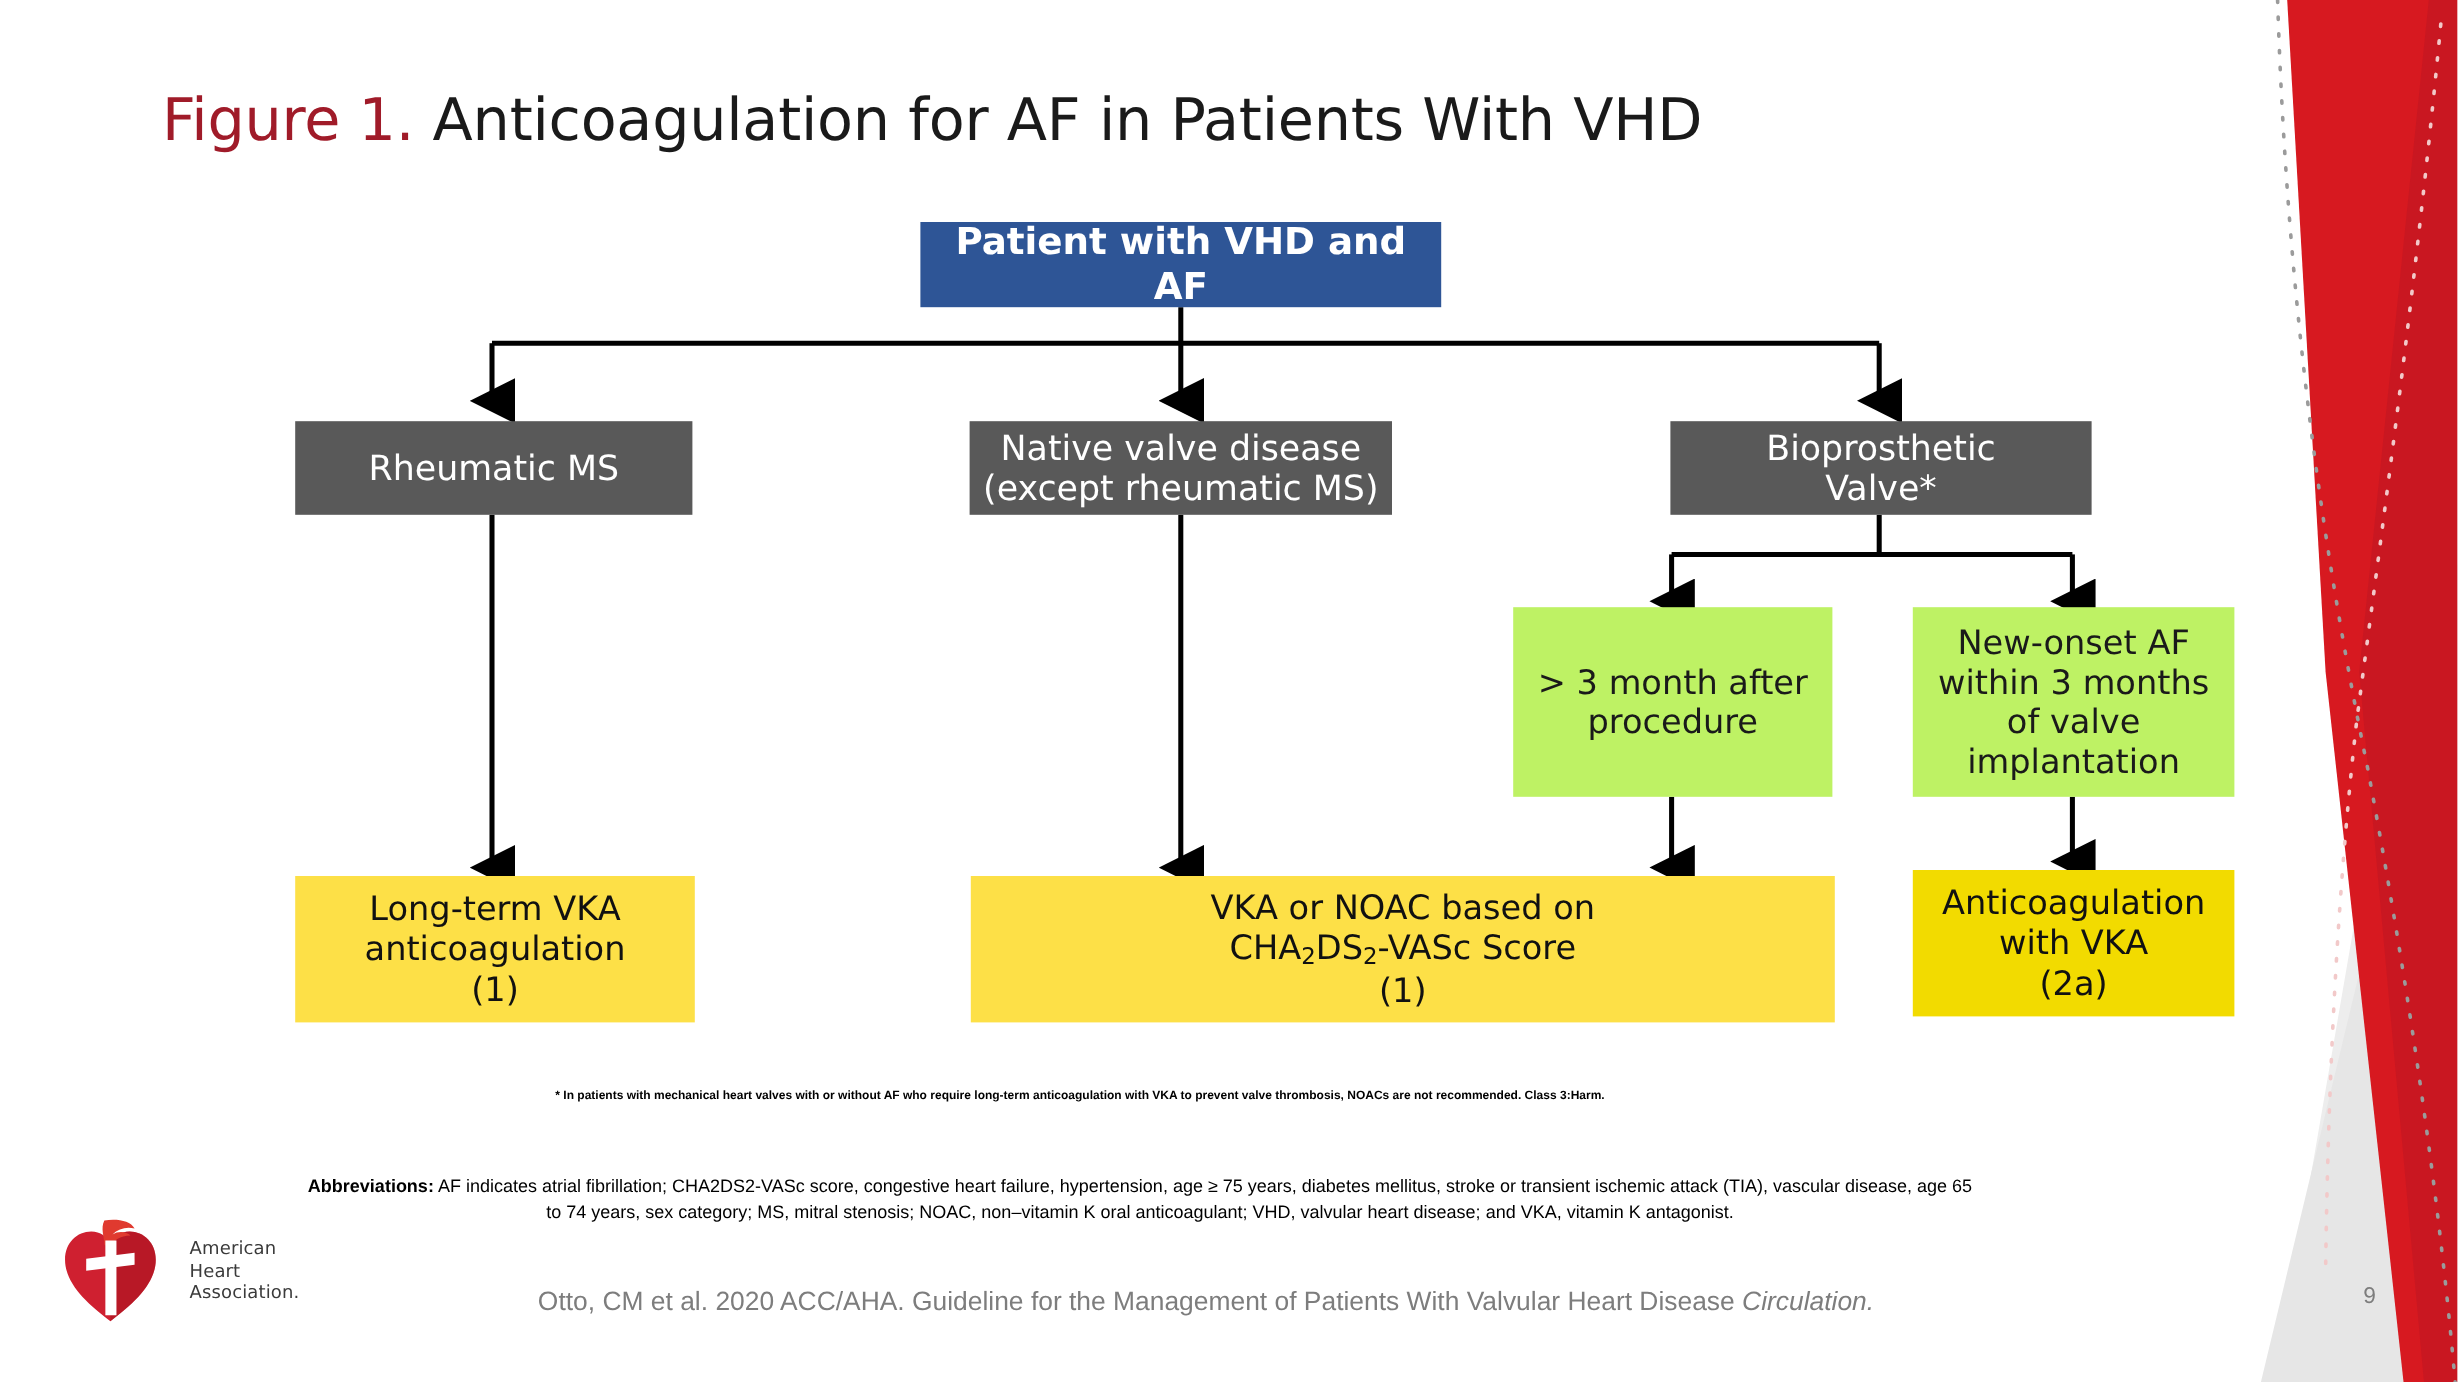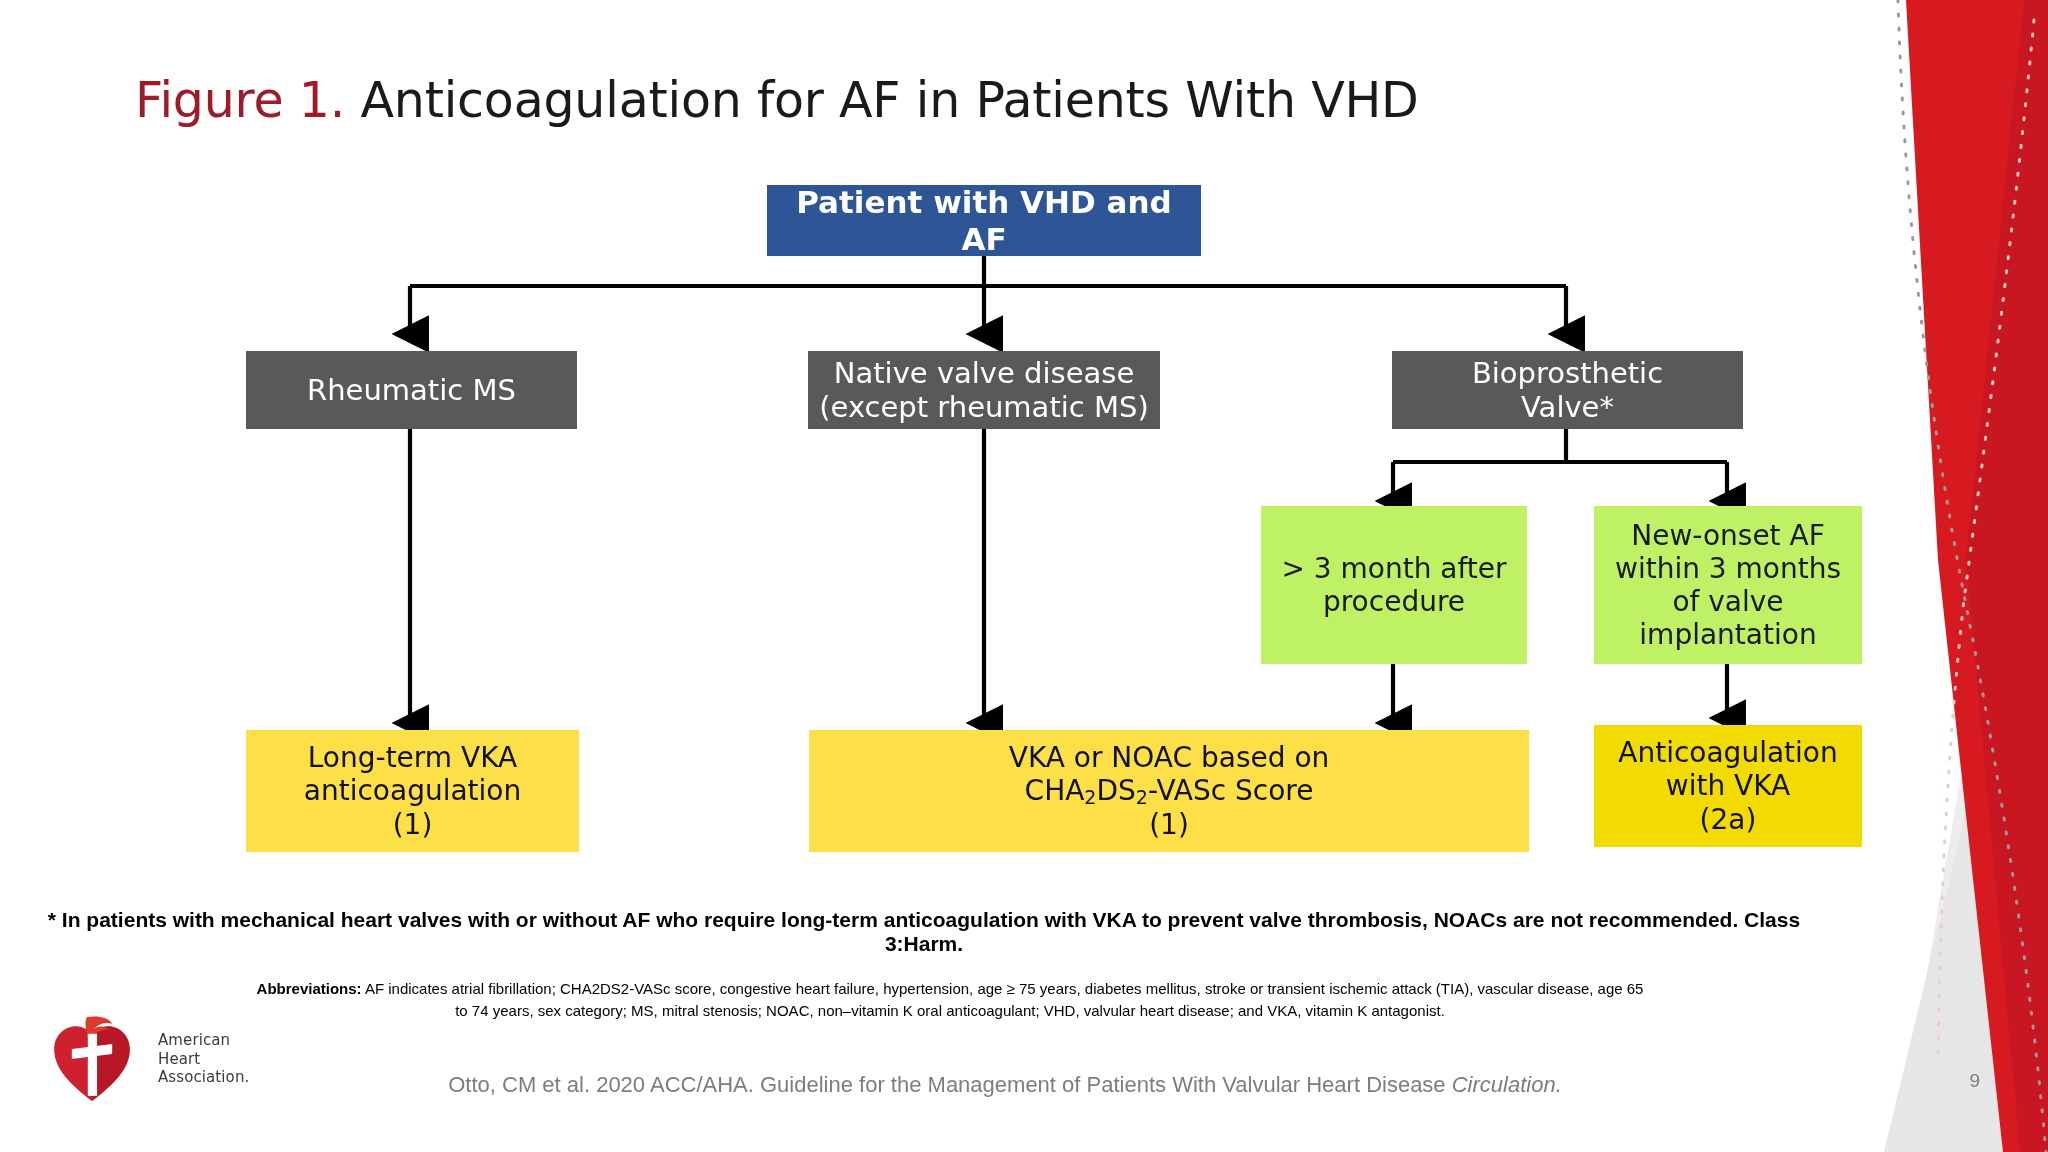--- a/index.html
+++ b/index.html
@@ -106,24 +106,23 @@
   }
 
   
   #footnote {
     position: absolute;
     left: 0;
     top: 908px;
     width: 1800px;
     text-align: center;
     font-family: "Liberation Sans", sans-serif;
-    font-size: 21px;
+    font-size: 10px;
     font-weight: bold;
     color: #000000;
-    padding-left: 24px;
   }
   #abbrev {
     position: absolute;
     left: 250px;
     top: 978px;
     width: 1400px;
     text-align: center;
     font-family: "Liberation Sans", sans-serif;
     font-size: 15px;
     color: #000000;

